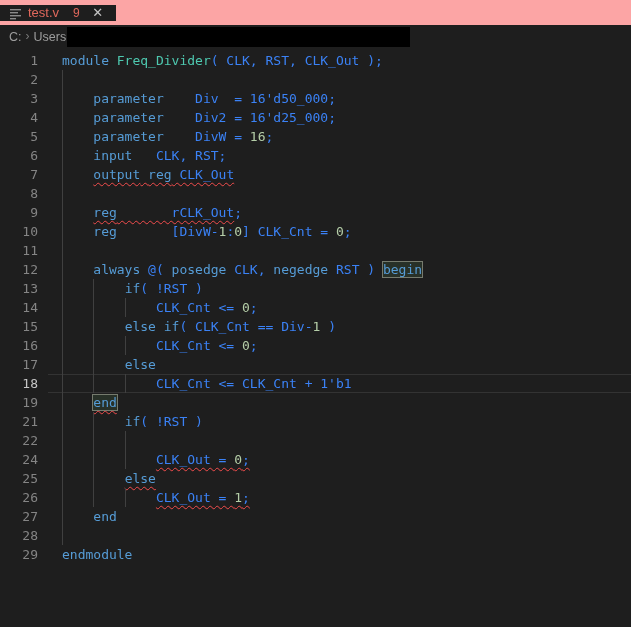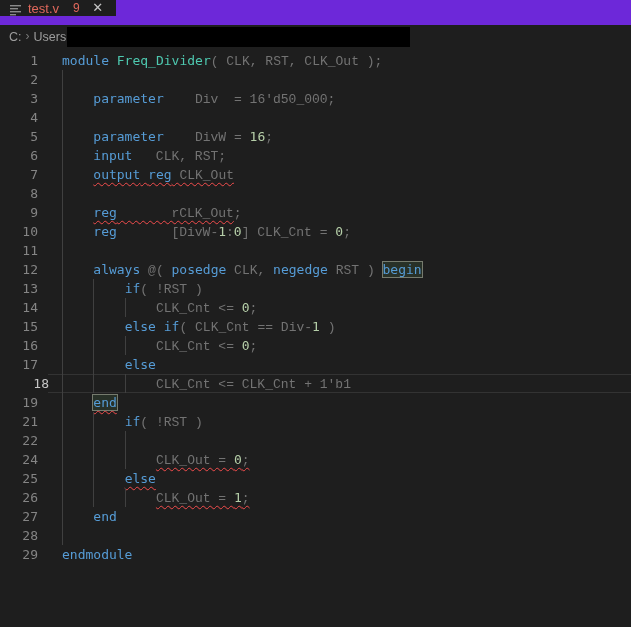--- a/index.html
+++ b/index.html
@@ -1,43 +1,43 @@
 <!DOCTYPE html>
 <html><head>
 <meta charset="utf-8">
 <style>
   html,body{margin:0;padding:0;background:#1e1e1e;}
   body{width:631px;height:627px;overflow:hidden;font-family:"Liberation Sans",sans-serif;-webkit-font-smoothing:antialiased;}
   .window{position:relative;width:631px;height:627px;background:#1e1e1e;}
 
   
-  .tabbar{height:25px;background:#6d28d9;display:flex;align-items:flex-start;}
+  .tabbar{height:25px;background:#fca5a5;display:flex;align-items:center;}
   .tab{display:flex;align-items:center;background:#1e1e1e;padding:0 10px 0 9px;cursor:pointer;}
   .tab-icon{width:13px;height:13px;margin-right:6px;display:inline-block;}
   .tab-label{font-size:13px;color:#e0685c;margin-right:14px;}
   .tab-badge{font-size:12px;color:#e0685c;margin-right:10px;}
   .tab-close{font-size:13px;color:#c5c5c5;width:16px;height:16px;line-height:16px;text-align:center;border-radius:3px;}
 
   
   .breadcrumb{height:23px;display:flex;align-items:center;padding-left:9px;font-size:12.5px;color:#9d9d9d;background:#1e1e1e;position:relative;}
   .crumb-sep{color:#7a7a7a;margin:0 4px;font-size:12px;transform:translateY(-1px);}
   .redaction{position:absolute;left:67px;top:2px;width:343px;height:20px;background:#000;}
 
   
   .editor{position:relative;padding-top:3px;font-family:"DejaVu Sans Mono",monospace;font-size:13px;}
   .row{position:relative;height:19px;line-height:19px;white-space:pre;}
   .num{position:absolute;left:0;top:0;width:38px;text-align:right;color:#858585;font-size:13px;}
-  .cur .num{color:#c6c6c6;padding-left:11px;}
+  .cur .num{color:#c6c6c6;}
   .code{position:absolute;left:62px;top:0;color:#d4d4d4;}
   .guide{position:absolute;top:0;width:1px;height:19px;background:#404040;}
   .curline{position:absolute;left:48px;right:0;top:0;height:17px;border-top:1px solid #333333;border-bottom:1px solid #333333;}
   .kw{color:#569cd6;}
   .fn{color:#4ec9b0;}
   .nu{color:#b5cea8;}
-  .tx{color:#737373;font-family:Liberation Mono, monospace;}
+  .tx{color:#3b82f6;}
   .err{text-decoration:underline;text-decoration-style:wavy;text-decoration-color:#f14c4c;text-decoration-thickness:1px;text-underline-offset:3px;}
   .box{outline:1px solid #767b6e;background:rgba(70,100,70,0.28);}
 </style>
 </head>
 <body>
 
 <div class="window">
 
   <div class="tabbar">
     <div class="tab">
@@ -59,21 +59,21 @@
     <span>C:</span>
     <span class="crumb-sep">›</span>
     <span>Users</span>
     <div class="redaction"></div>
   </div>
 
   <div class="editor">
       <div class="row"><div class="num">1</div><div class="code"><span></span><span class="kw">module </span><span class="fn">Freq_Divider</span><span class="tx">( CLK, RST, CLK_Out );</span></div></div>
       <div class="row"><div class="guide" style="left: 62px;"></div><div class="num">2</div><div class="code"><span></span></div></div>
       <div class="row"><div class="guide" style="left: 62px;"></div><div class="num">3</div><div class="code"><span>    </span><span class="kw">parameter</span><span class="tx">    Div  = 16'd50_000;</span></div></div>
-      <div class="row"><div class="guide" style="left: 62px;"></div><div class="num">4</div></div>
+      <div class="row"><div class="guide" style="left: 62px;"></div><div class="num">4</div><div class="code"><span>    </span><span class="kw">parameter</span><span class="tx">    Div2 = 16'd25_000;</span></div></div>
       <div class="row"><div class="guide" style="left: 62px;"></div><div class="num">5</div><div class="code"><span>    </span><span class="kw">parameter</span><span class="tx">    DivW = </span><span class="nu">16</span><span class="tx">;</span></div></div>
       <div class="row"><div class="guide" style="left: 62px;"></div><div class="num">6</div><div class="code"><span>    </span><span class="kw">input</span><span class="tx">   CLK, RST;</span></div></div>
       <div class="row"><div class="guide" style="left: 62px;"></div><div class="num">7</div><div class="code"><span>    </span><span class="kw err">output</span><span class="tx err"> </span><span class="kw err">reg</span><span class="tx err"> CLK_Out</span></div></div>
       <div class="row"><div class="guide" style="left: 62px;"></div><div class="num">8</div><div class="code"><span></span></div></div>
       <div class="row"><div class="guide" style="left: 62px;"></div><div class="num">9</div><div class="code"><span>    </span><span class="kw err">reg</span><span class="tx err">       rCLK_Out</span><span class="tx">;</span></div></div>
       <div class="row"><div class="guide" style="left: 62px;"></div><div class="num">10</div><div class="code"><span>    </span><span class="kw">reg</span><span class="tx">       [DivW-</span><span class="nu">1</span><span class="tx">:</span><span class="nu">0</span><span class="tx">] CLK_Cnt = </span><span class="nu">0</span><span class="tx">;</span></div></div>
       <div class="row"><div class="guide" style="left: 62px;"></div><div class="num">11</div><div class="code"><span></span></div></div>
       <div class="row"><div class="guide" style="left: 62px;"></div><div class="num">12</div><div class="code"><span>    </span><span class="kw">always</span><span class="tx"> @( </span><span class="kw">posedge</span><span class="tx"> CLK, </span><span class="kw">negedge</span><span class="tx"> RST ) </span><span class="kw box">begin</span></div></div>
       <div class="row"><div class="guide" style="left: 62px;"></div><div class="guide" style="left: 93.27px;"></div><div class="num">13</div><div class="code"><span>        </span><span class="kw">if</span><span class="tx">( !RST )</span></div></div>
       <div class="row"><div class="guide" style="left: 62px;"></div><div class="guide" style="left: 93.27px;"></div><div class="guide" style="left: 124.54px;"></div><div class="num">14</div><div class="code"><span>            </span><span class="tx">CLK_Cnt &lt;= </span><span class="nu">0</span><span class="tx">;</span></div></div>

